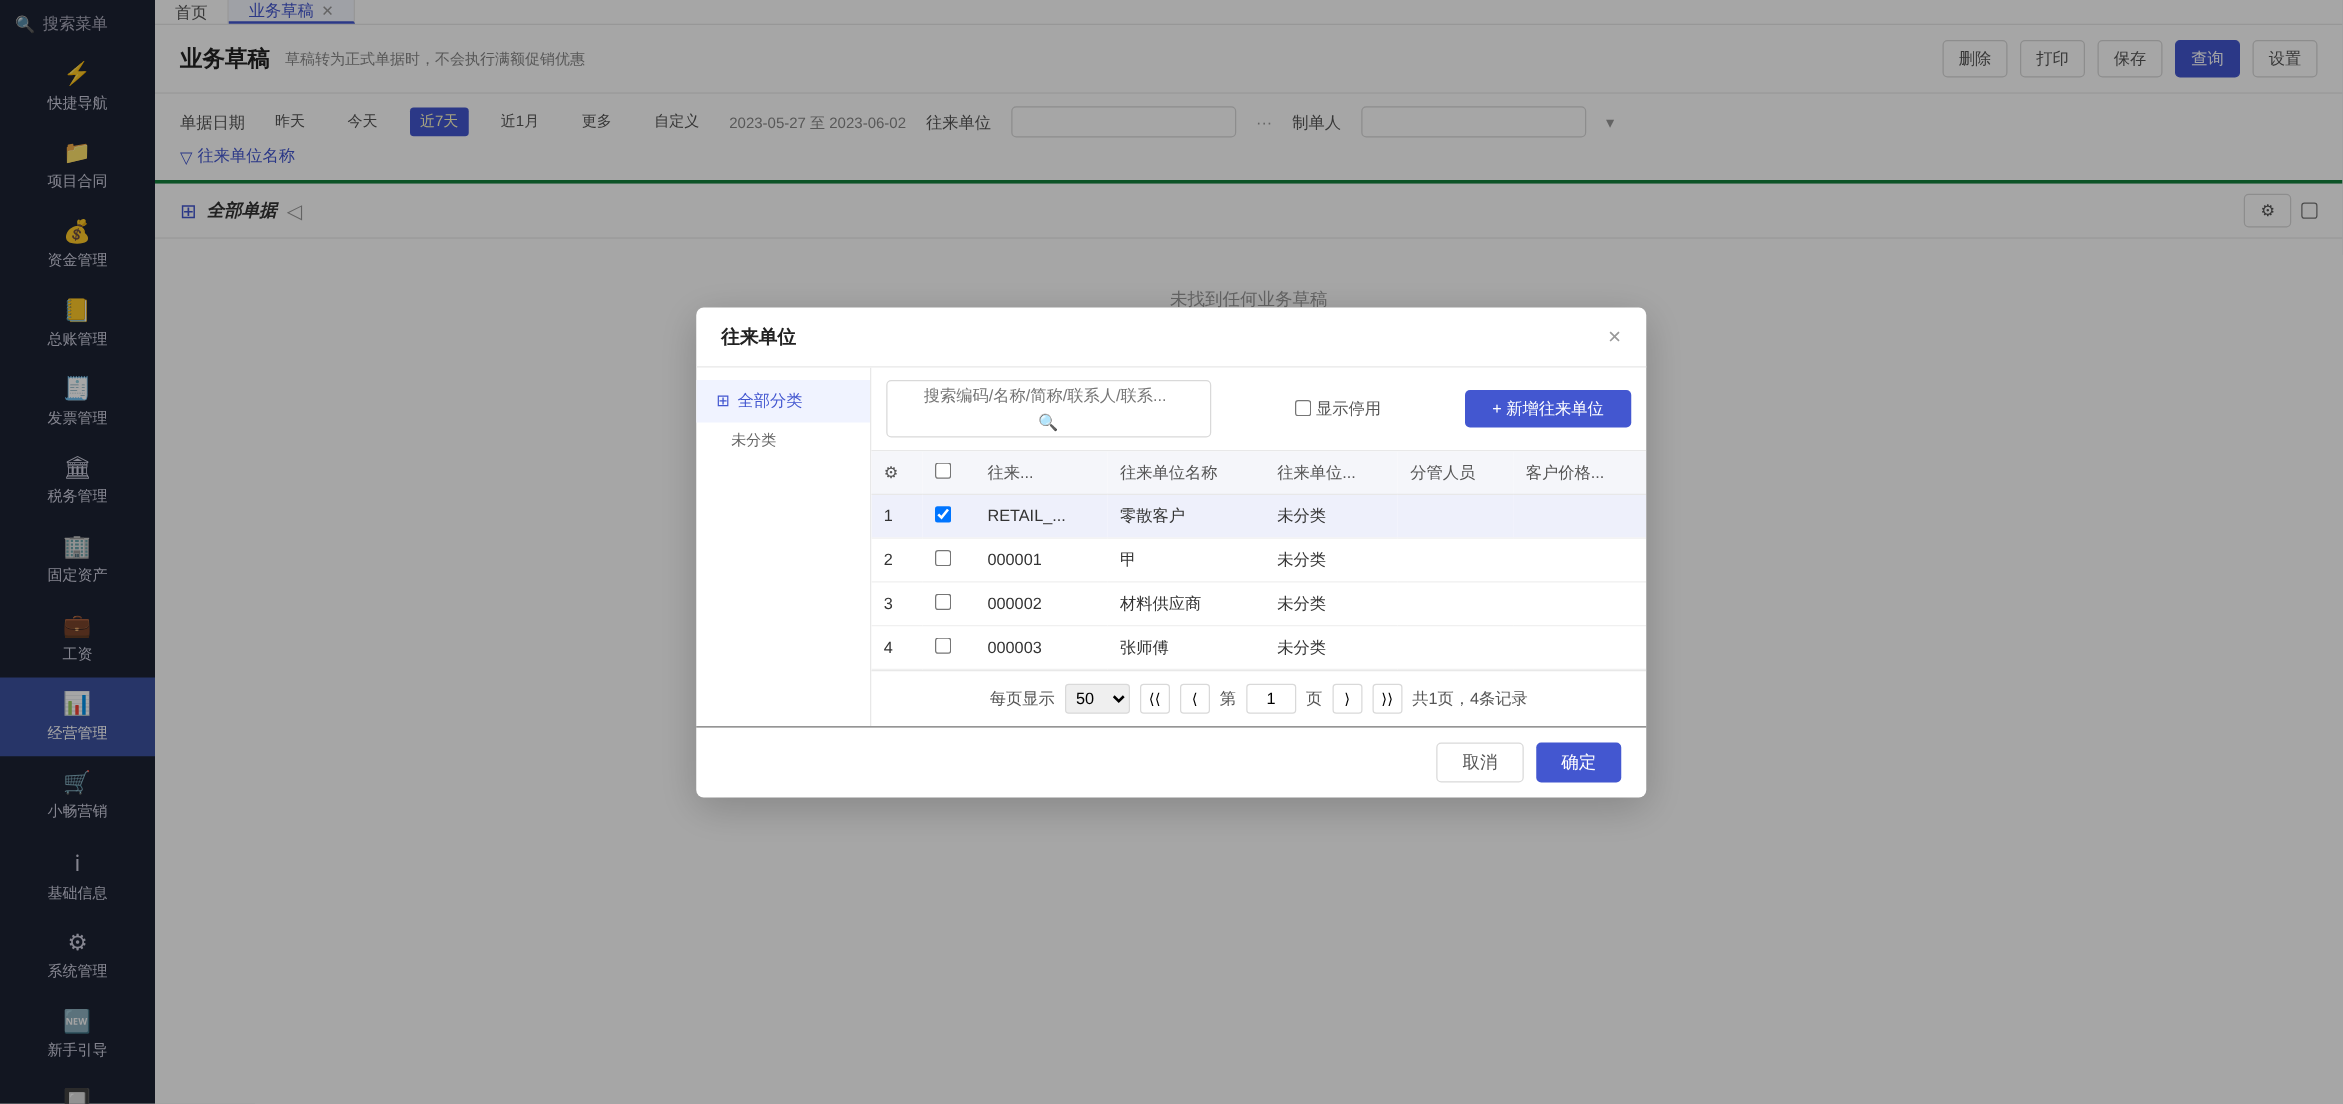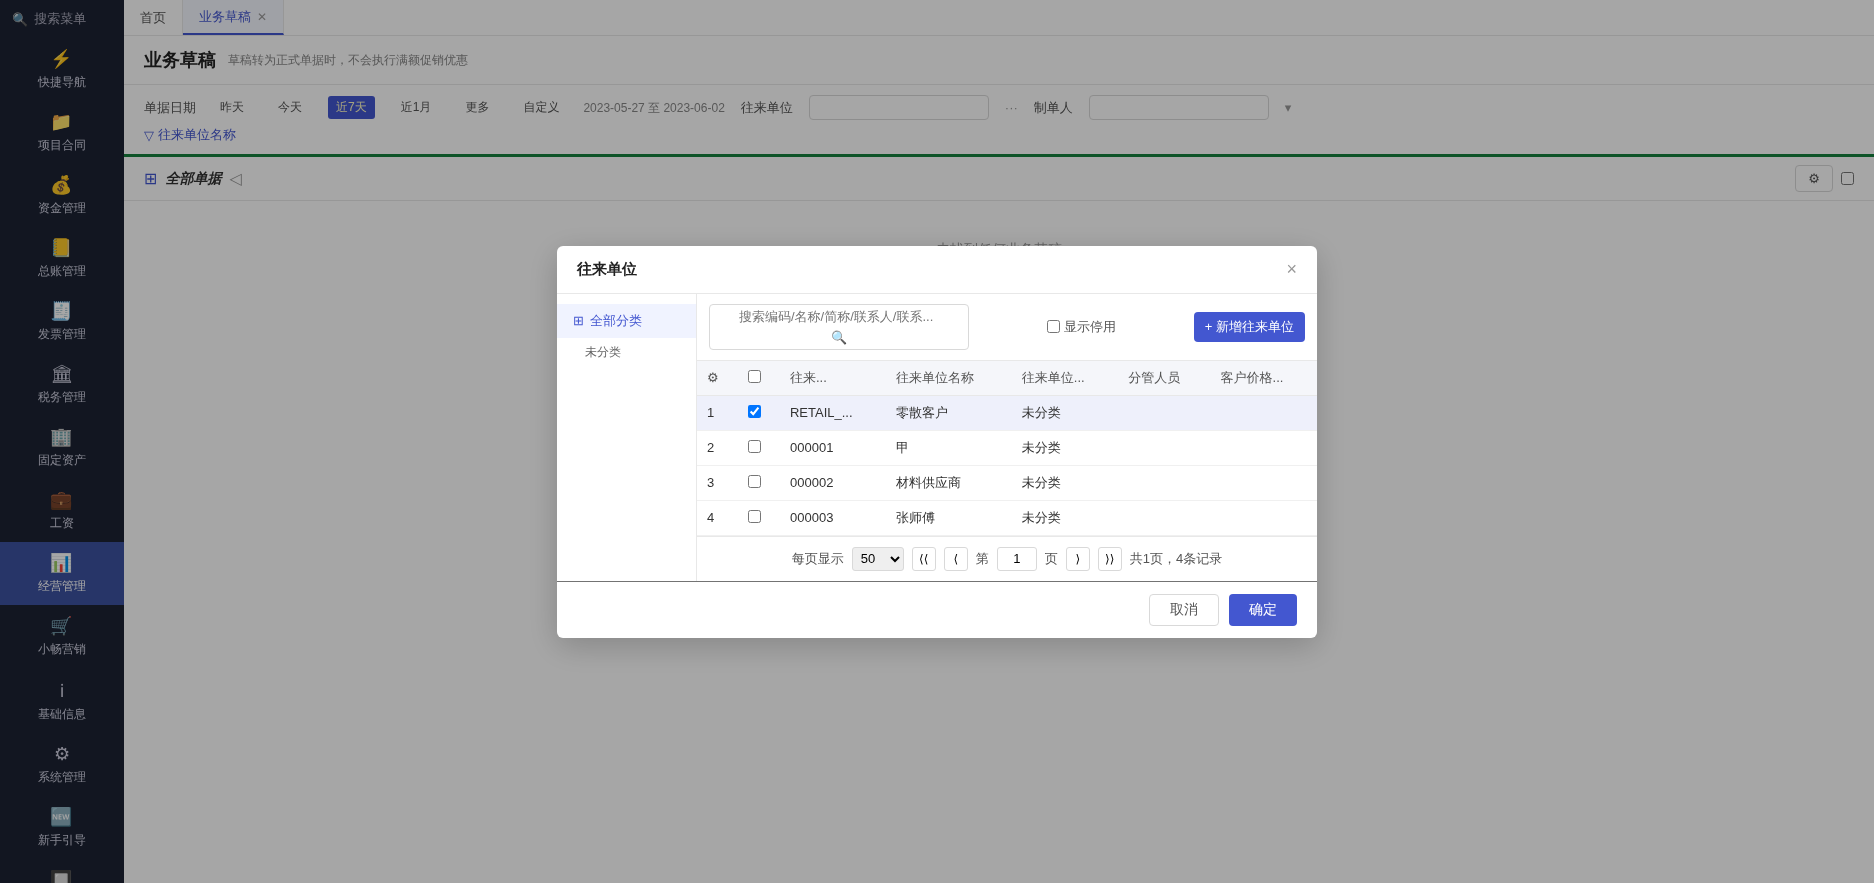--- a/index.html
+++ b/index.html
@@ -45,21 +45,21 @@
       height: 100%;
       background: #f0f2f5;
     }
 
     
     .tab-bar {
       background: #fff;
       border-bottom: 1px solid #e8e8e8;
       display: flex;
       align-items: center;
-      height: 36px;
+      height: 20px;
       padding: 0 0;
     }
     .tab-item {
       padding: 0 16px;
       height: 100%;
       display: flex;
       align-items: center;
       font-size: 13px;
       color: #555;
       cursor: pointer;
@@ -276,21 +276,21 @@
       align-items: center;
       gap: 4px;
       font-size: 13px;
       color: #555;
     }
     .btn-add-partner {
       background: #4357d0;
       color: #fff;
       border: none;
       border-radius: 4px;
-      padding: 6px 11px;
+      padding: 6px 22px;
       font-size: 13px;
       cursor: pointer;
       display: flex;
       align-items: center;
       gap: 4px;
     }
 
     
     .modal-table {
       flex: 1;
@@ -463,20 +463,27 @@
     <div class="tab-item active">
       <span>业务草稿</span>
       <span class="tab-close">✕</span>
     </div>
   </div>
 
   <div class="page-header">
     <div class="page-title-area">
       <span class="page-title">业务草稿</span>
       <span class="page-subtitle">草稿转为正式单据时，不会执行满额促销优惠</span>
+    </div>
+    <div class="header-actions">
+      <button class="btn-header">删除</button>
+      <button class="btn-header">打印</button>
+      <button class="btn-header">保存</button>
+      <button class="btn-header primary">查询</button>
+      <button class="btn-header">设置</button>
     </div>
   </div>
 
   <div class="filter-area">
     <div class="filter-row">
       <span class="filter-label">单据日期</span>
       <div class="date-tabs">
         <span class="date-tab">昨天</span>
         <span class="date-tab">今天</span>
         <span class="date-tab active">近7天</span>

